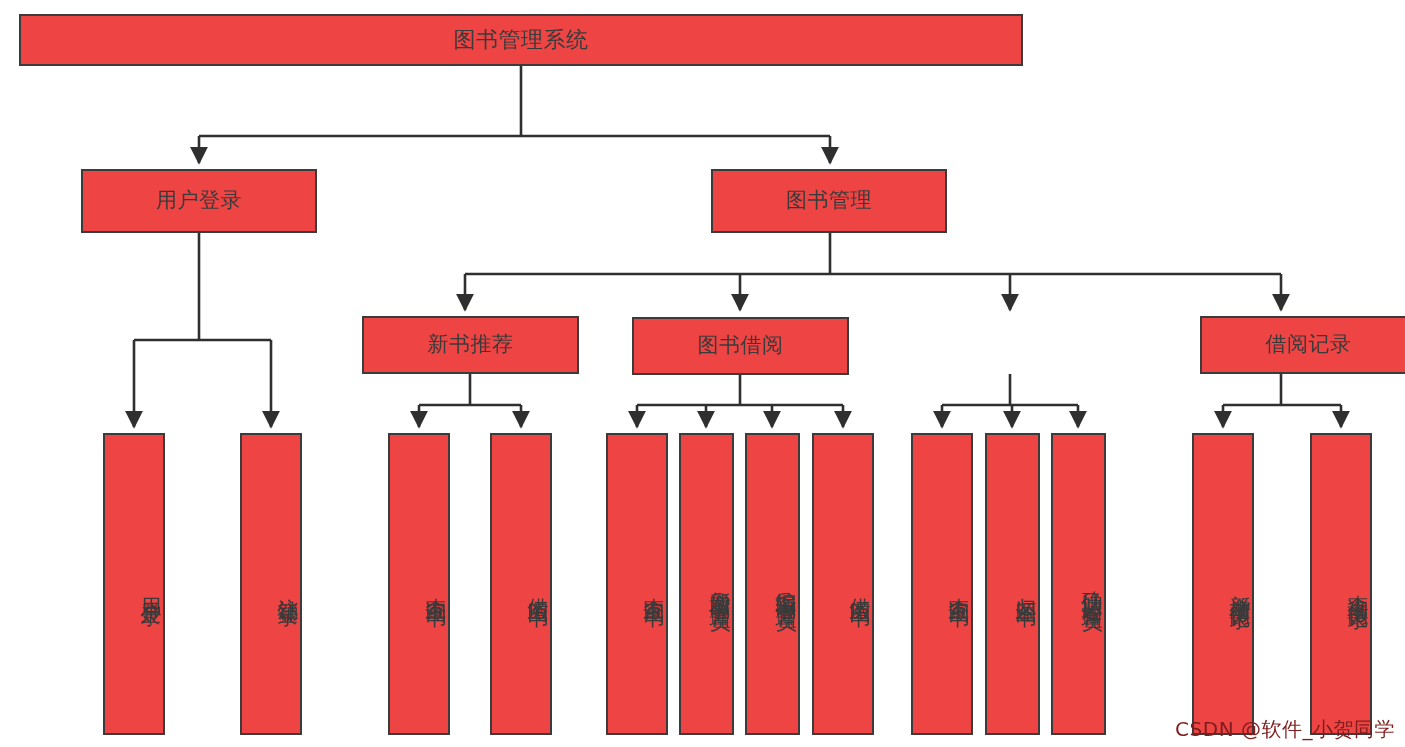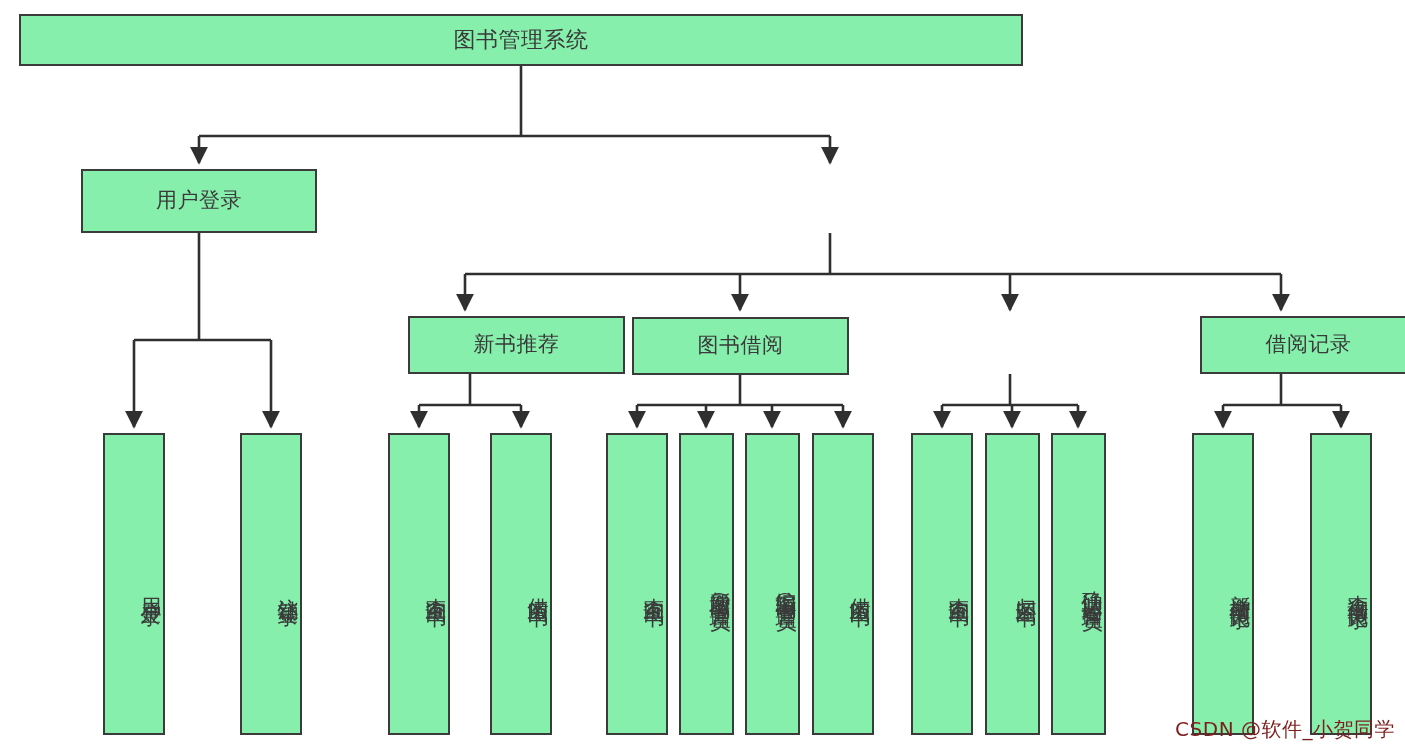--- a/index.html
+++ b/index.html
@@ -23,21 +23,21 @@
     left: 0;
     top: 0;
     width: 1405px;
     height: 747px;
     pointer-events: none;
   }
   .node {
     position: absolute;
     box-sizing: border-box;
     border: 2px solid #3b3b3b;
-    background: #86efac;
+    background: #ef4444;
     display: flex;
     align-items: center;
     justify-content: center;
     color: #3a3a3a;
     letter-spacing: 0.5px;
   }
   .node-h {
     font-size: 21px;
     line-height: 1.1;
     white-space: nowrap;
@@ -126,22 +126,25 @@
     </g>
   </svg>
 
   <div class="node node-h title-node" style="left:19px; top:14px; width:1004px; height:52px;">
     <span>图书管理系统</span>
   </div>
 
   <div class="node node-h" style="left:81px; top:169px; width:236px; height:64px;">
     <span>用户登录</span>
   </div>
+  <div class="node node-h" style="left:711px; top:169px; width:236px; height:64px;">
+    <span>图书管理</span>
+  </div>
 
-  <div class="node node-h" style="left:362px; top:316px; width:217px; height:58px;margin-left:46px;">
+  <div class="node node-h" style="left:362px; top:316px; width:217px; height:58px;">
     <span>新书推荐</span>
   </div>
   <div class="node node-h" style="left:632px; top:317px; width:217px; height:58px;">
     <span>图书借阅</span>
   </div>
   <div class="node node-h" style="left:1172px; top:316px; width:217px; height:58px;margin-left:28px;">
     <span>借阅记录</span>
   </div>
 
   <div class="node node-v" style="left:103px; top:433px; width:62px; height:302px;">

